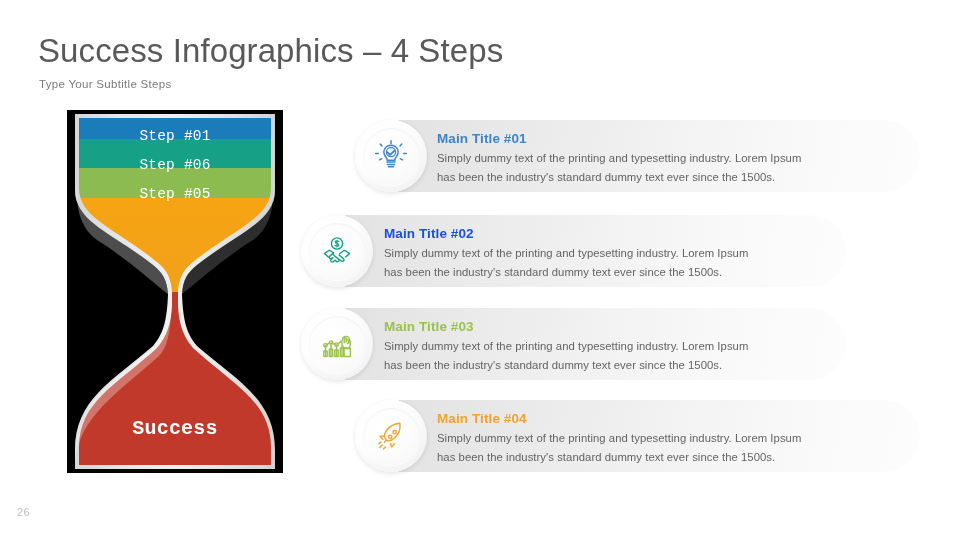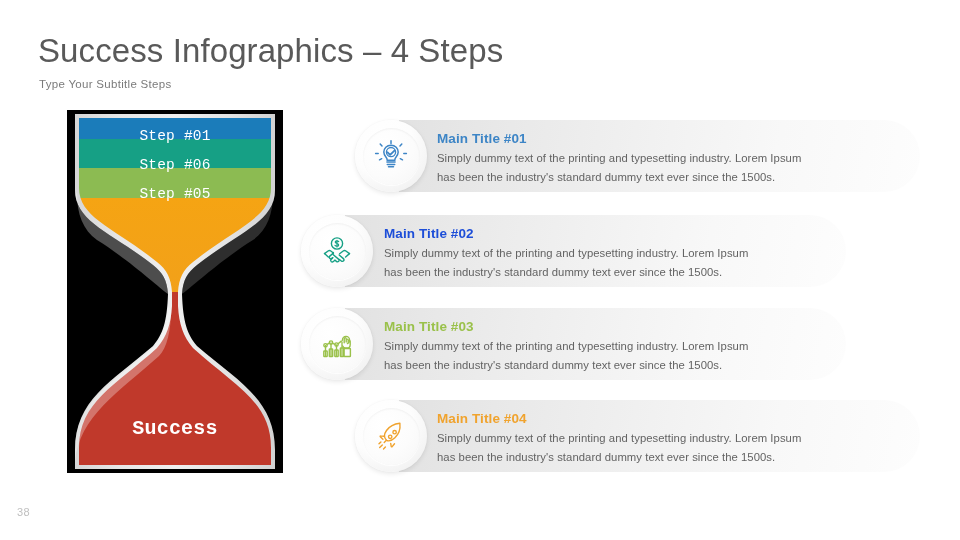--- a/index.html
+++ b/index.html
@@ -161,21 +161,21 @@
 
   #card-4 { left: 355px; top: 400px; width: 565px; }
   #card-4 .card-bar { width: 521px; }
   #card-4 .card-text { left: 82px; }
 </style>
 </head>
 <body>
 
 <div id="slide-title">Success Infographics – 4 Steps</div>
 <div id="slide-subtitle">Type Your Subtitle Steps</div>
-<div id="page-number">38</div>
+<div id="page-number">26</div>
 
 <div id="hourglass-panel">
   <div id="hourglass-stage">
     <svg viewBox="0 0 216 363" xmlns="http://www.w3.org/2000/svg">
       <defs>
         <clipPath id="clip-top">
           <path d="M12,8 H204 V78 C204,108 168,118 126,152 C116,160 112,168 111,182 L111,196 H105 L105,182 C104,168 100,160 90,152 C48,118 12,108 12,78 Z"></path>
         </clipPath>
         <clipPath id="clip-bottom">
           <path d="M105,182 L105,196 C104,214 100,226 90,238 C48,276 12,292 12,338 L12,355 H204 V338 C204,292 168,276 126,238 C116,226 112,214 111,196 L111,182 Z"></path>

